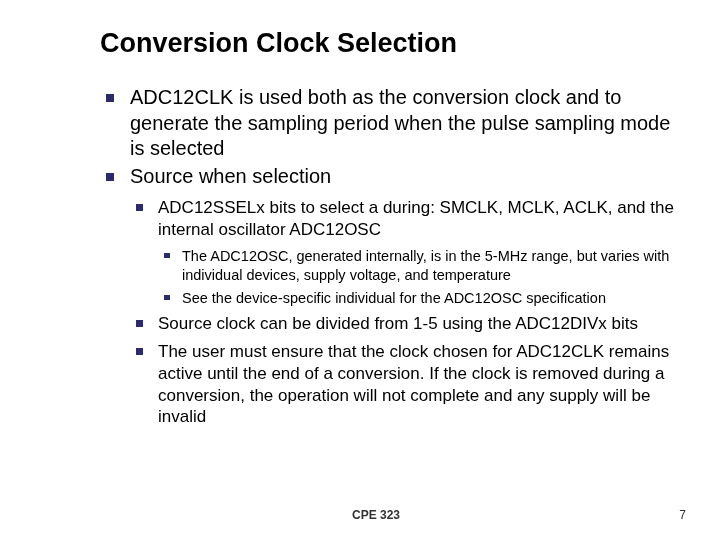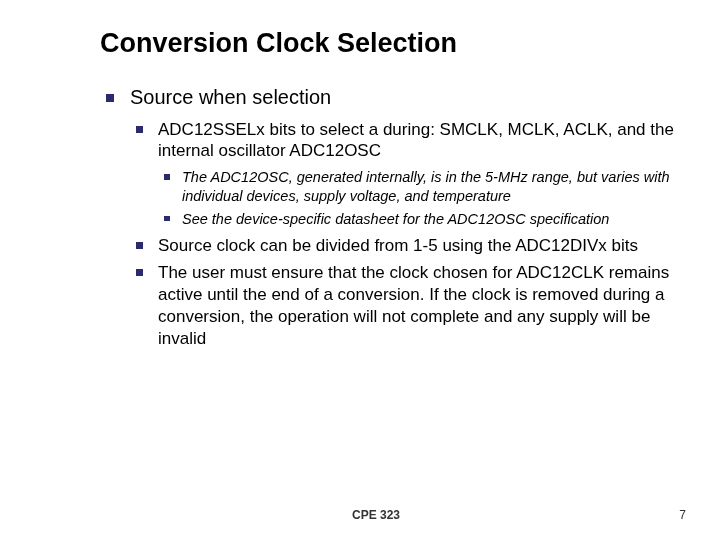--- a/index.html
+++ b/index.html
@@ -6,43 +6,46 @@
   html, body { width: 720px; height: 540px; background: #ffffff; font-family: Arial, Helvetica, sans-serif; color: #000; }
   .slide { position: relative; width: 720px; height: 540px; padding: 28px 44px 24px 100px; }
   .title { font-size: 27px; font-weight: bold; margin-bottom: 26px; }
   .lvl1 { list-style: none; }
   .lvl1 > li { position: relative; padding-left: 30px; font-size: 20px; line-height: 1.28; margin-bottom: 2px; }
   .lvl1 > li::before { content: ""; position: absolute; left: 6px; top: 9px; width: 8px; height: 8px; background: #2b2a6a; }
   .lvl2 { list-style: none; margin-top: 8px; }
   .lvl2 > li { position: relative; padding-left: 28px; font-size: 17px; line-height: 1.28; margin-top: 6px; }
   .lvl2 > li::before { content: ""; position: absolute; left: 6px; top: 7px; width: 7px; height: 7px; background: #2b2a6a; }
   .lvl3 { list-style: none; margin-top: 6px; margin-bottom: 6px; }
-  .lvl3 > li { position: relative; padding-left: 24px; font-size: 14.5px; line-height: 1.3; margin-top: 4px; font-style: italic; }
+  .lvl3 > li { position: relative; padding-left: 24px; font-size: 14.5px; line-height: 1.3; margin-top: 4px; }
   .lvl3 > li::before { content: ""; position: absolute; left: 6px; top: 6px; width: 5.5px; height: 5.5px; background: #2b2a6a; }
   .footer-center { position: absolute; bottom: 18px; left: 16px; width: 720px; text-align: center; font-size: 12px; color: #333; font-weight: bold; }
   .footer-right { position: absolute; bottom: 18px; right: 34px; font-size: 12px; color: #333; }
 </style>
 </head>
 <body>
 
 <div class="slide">
   <h1 class="title">Conversion Clock Selection</h1>
 
   <ul class="lvl1">
     <li>
+      <span>ADC12CLK is used both as the conversion clock and to generate the sampling period when the pulse sampling mode is selected</span>
+    </li>
+    <li>
       <span>Source when selection</span>
       <ul class="lvl2">
         <li>
           <span>ADC12SSELx bits to select a during: SMCLK, MCLK, ACLK, and the internal oscillator ADC12OSC</span>
           <ul class="lvl3">
             <li>
               <span>The ADC12OSC, generated internally, is in the 5-MHz range, but varies with individual devices, supply voltage, and temperature</span>
             </li>
             <li>
-              <span>See the device-specific datasheet for the ADC12OSC specification</span>
+              <span>See the device-specific individual for the ADC12OSC specification</span>
             </li>
           </ul>
         </li>
         <li>
           <span>Source clock can be divided from 1-5 using the ADC12DIVx bits</span>
         </li>
         <li>
           <span>The user must ensure that the clock chosen for ADC12CLK remains active until the end of a conversion. If the clock is removed during a conversion, the operation will not complete and any supply will be invalid</span>
         </li>
       </ul>

